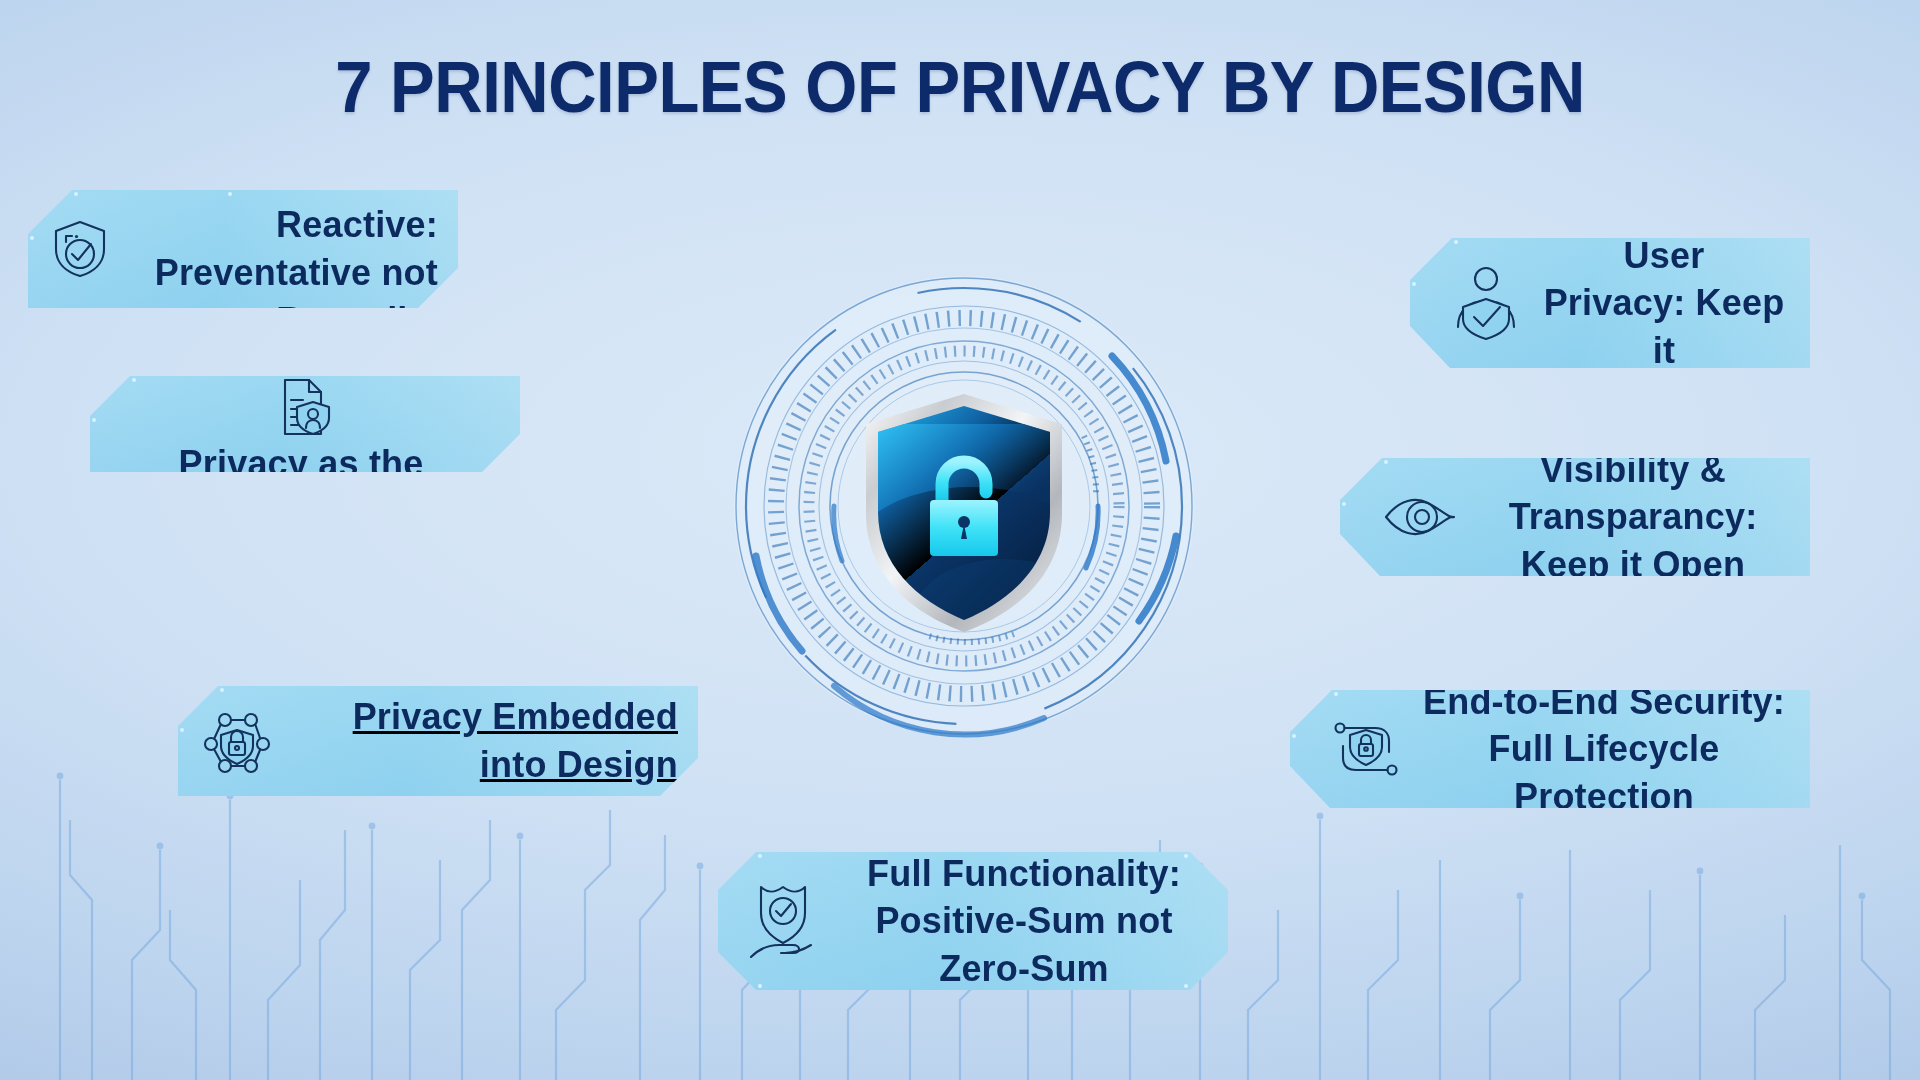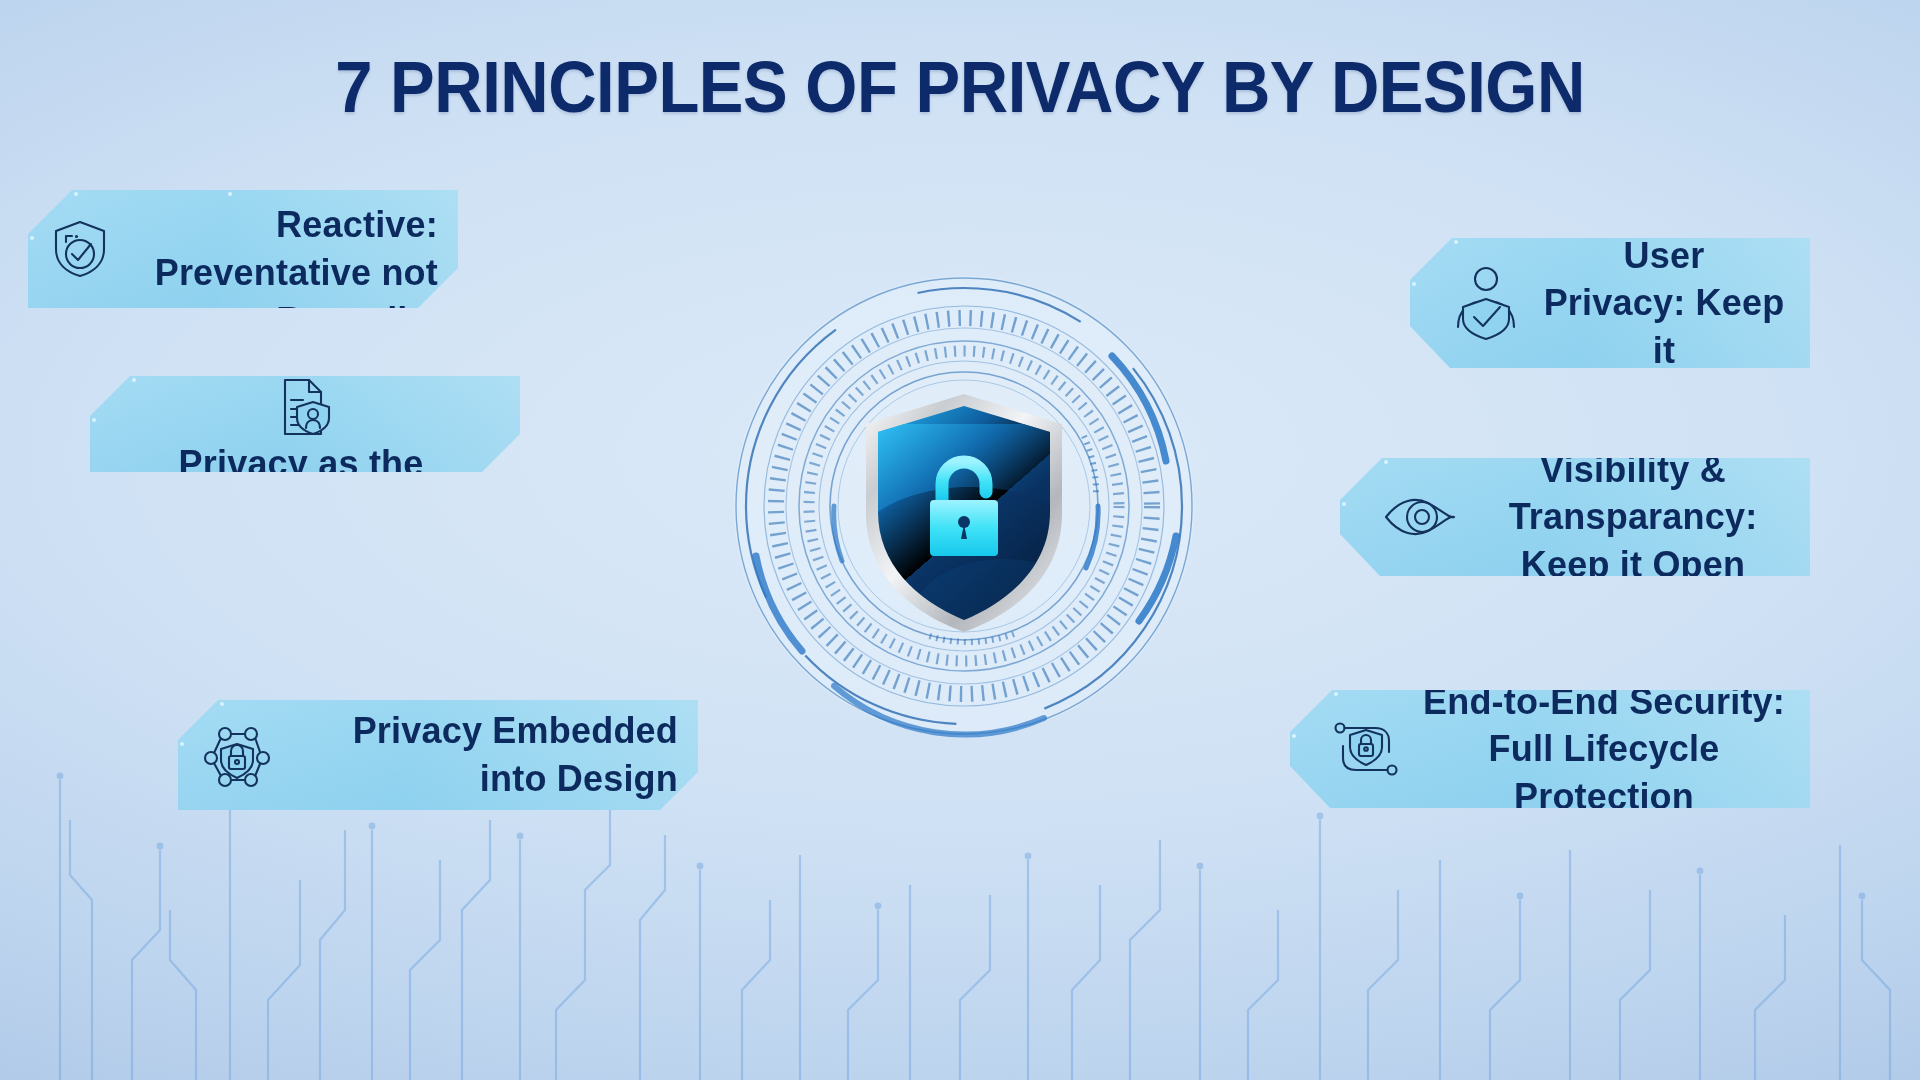--- a/index.html
+++ b/index.html
@@ -255,21 +255,21 @@
         <path d="M16 49 L26 49"></path>
         <path d="M38 26 L54 31 L54 42 C54 50 47 55 38 58 C29 55 22 50 22 42 L22 31 Z" fill="#8fd3f0" stroke="#14325e"></path>
         <circle cx="38" cy="38" r="5"></circle>
         <path d="M31 52 C31 46 35 44 38 44 C41 44 45 46 45 52"></path>
       </svg>
     </div>
     <div class="label">Privacy as the
 Default Setting</div>
   </div>
 
-  <div class="banner left clip-L2" style="left:178px; top:700px; width:520px; height:110px;">
+  <div class="banner left clip-L2" style="left:178px; top:686px; width:520px; height:110px;text-decoration:underline;">
     <div class="bg-tint"></div>
     <span class="corner-dot" style="left:42px; top:2px;"></span>
     <span class="corner-dot" style="left:2px; top:42px;"></span>
     <div class="icon" style="width:118px;">
       <svg class="lineicon" width="68" height="66" viewBox="0 0 68 66">
         <circle cx="22" cy="12" r="6"></circle>
         <circle cx="48" cy="12" r="6"></circle>
         <circle cx="60" cy="36" r="6"></circle>
         <circle cx="48" cy="58" r="6"></circle>
         <circle cx="22" cy="58" r="6"></circle>
@@ -283,20 +283,39 @@
         <path d="M34 22 L50 27 L50 38 C50 47 43 52 34 56 C25 52 18 47 18 38 L18 27 Z" fill="#8fd3f0" stroke="#14325e"></path>
         <path d="M28 34 L28 29 A6 6 0 0 1 40 29 L40 34"></path>
         <rect x="26" y="34" width="16" height="13" rx="2"></rect>
         <circle cx="34" cy="40" r="2"></circle>
       </svg>
     </div>
     <div class="label">Privacy Embedded
 into Design</div>
   </div>
 
+  <div class="banner center clip-C" style="left:718px; top:852px; width:510px; height:138px;">
+    <div class="bg-tint"></div>
+    <span class="corner-dot" style="left:40px; top:2px;"></span>
+    <span class="corner-dot" style="right:40px; top:2px;"></span>
+    <span class="corner-dot" style="left:40px; bottom:2px;"></span>
+    <span class="corner-dot" style="right:40px; bottom:2px;"></span>
+    <div class="icon" style="width:130px;">
+      <svg class="lineicon" width="76" height="84" viewBox="0 0 76 84">
+        <path d="M16 8 C22 14 30 14 38 8 C46 14 54 14 60 8 L60 34 C60 48 50 58 38 64 C26 58 16 48 16 34 Z"></path>
+        <circle cx="38" cy="32" r="13"></circle>
+        <path d="M31 32 L36 37 L46 25"></path>
+        <path d="M6 78 C14 70 24 66 34 66 L48 66 C52 66 54 68 54 70 C54 73 52 74 48 74 L36 74"></path>
+        <path d="M40 74 C50 74 58 71 66 66"></path>
+      </svg>
+    </div>
+    <div class="label">Full Functionality:
+Positive-Sum not
+Zero-Sum</div>
+  </div>
 
   <div class="banner right clip-R1" style="left:1290px; top:690px; width:520px; height:118px;">
     <div class="bg-tint"></div>
     <span class="corner-dot" style="left:44px; top:2px;"></span>
     <span class="corner-dot" style="left:2px; top:44px;"></span>
     <div class="icon" style="width:112px;">
       <svg class="lineicon" width="66" height="62" viewBox="0 0 66 62">
         <circle cx="7" cy="10" r="4.5"></circle>
         <circle cx="59" cy="52" r="4.5"></circle>
         <path d="M11.5 10 L42 10 C52 10 56 16 56 23 L56 34"></path>

